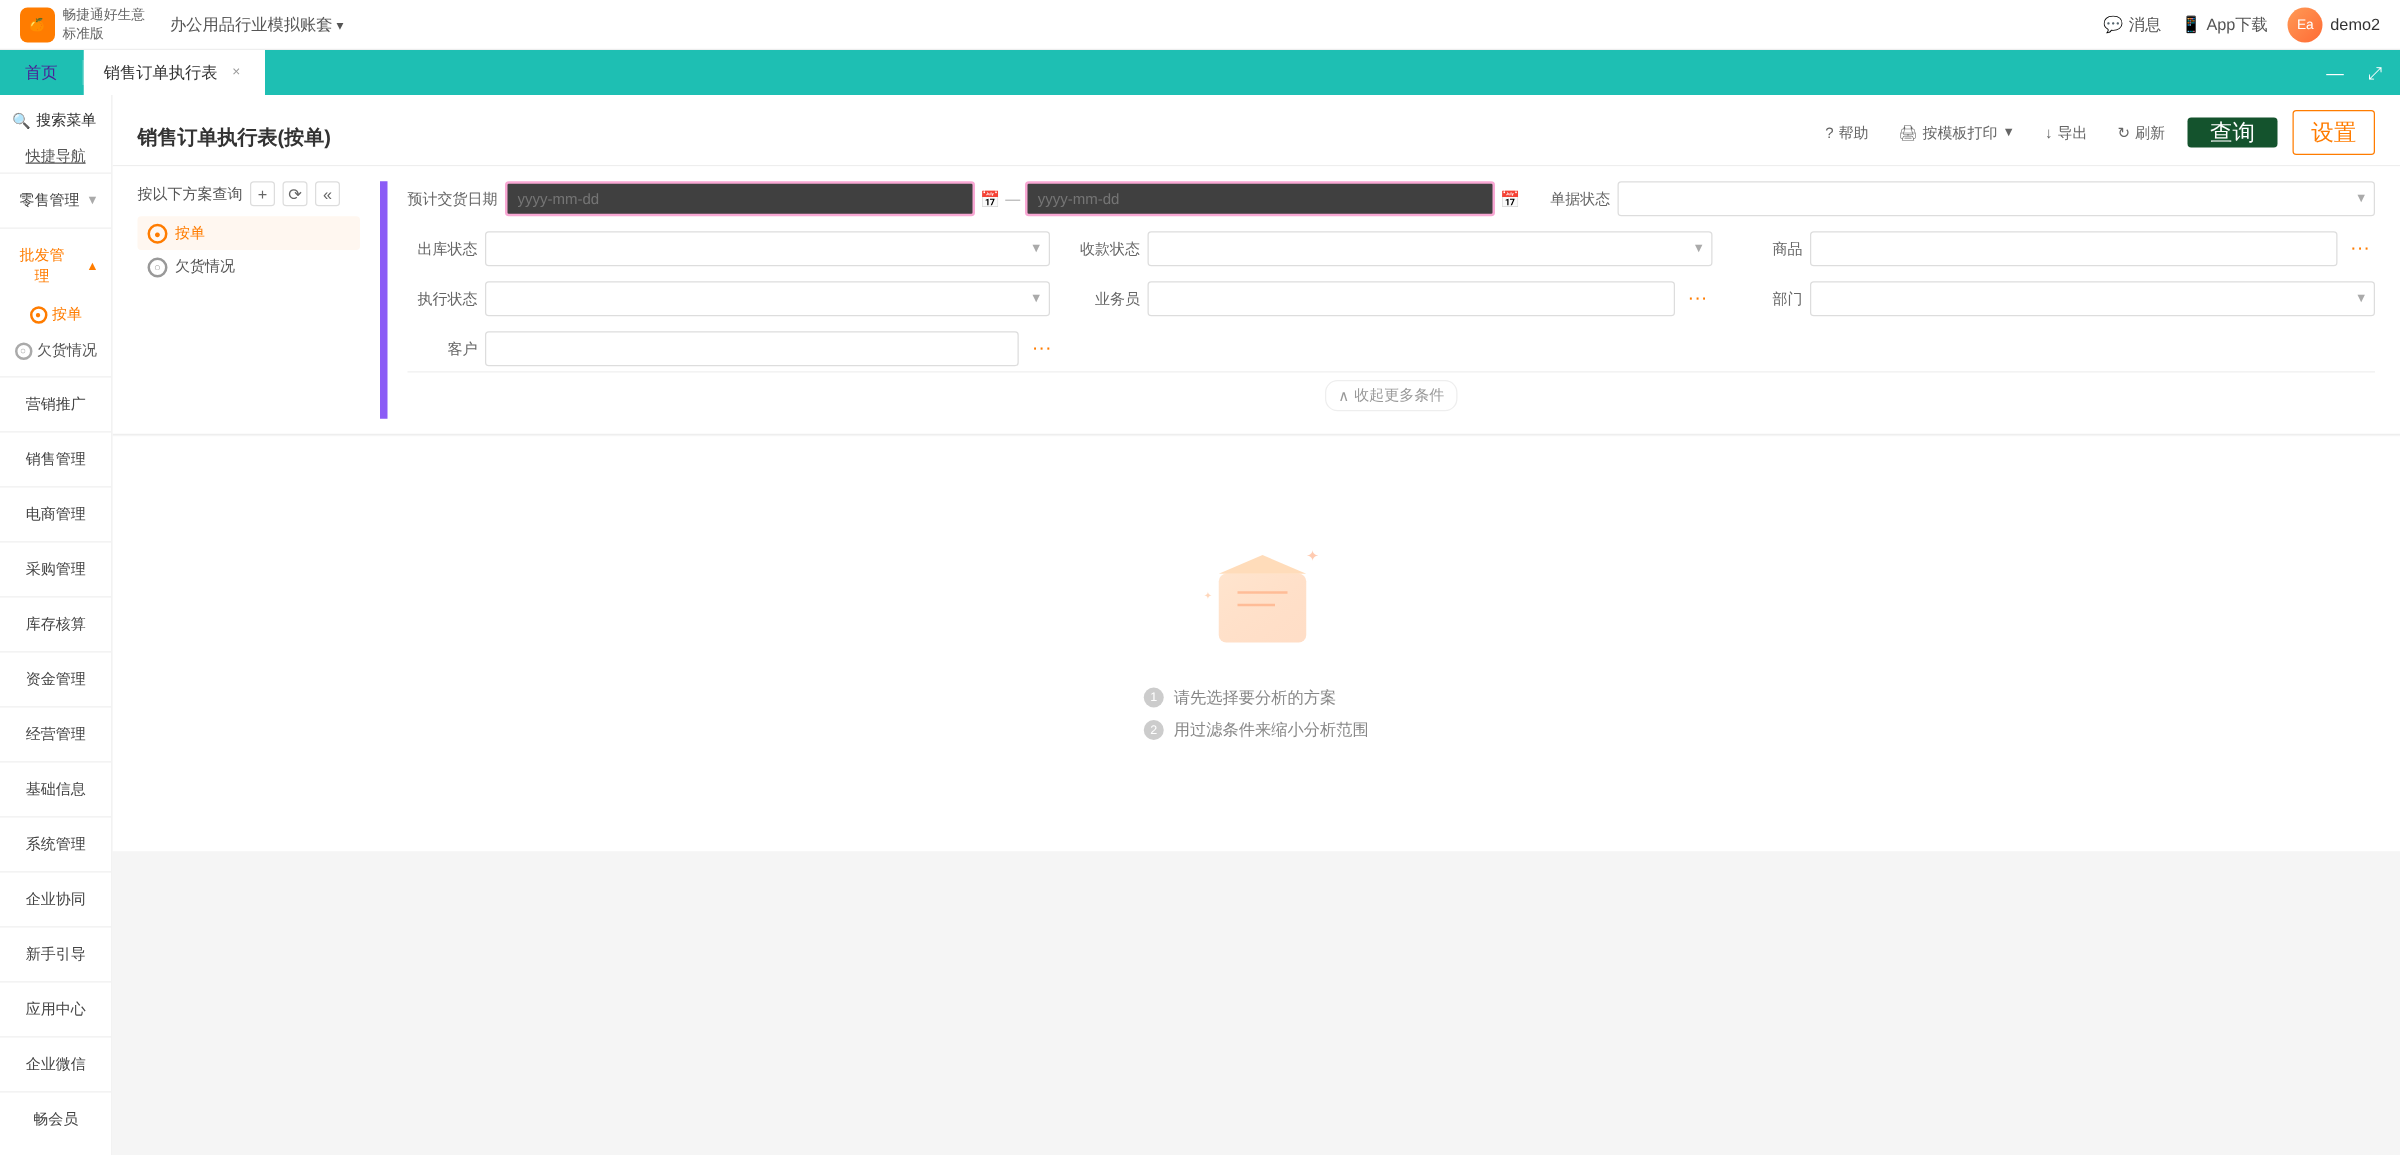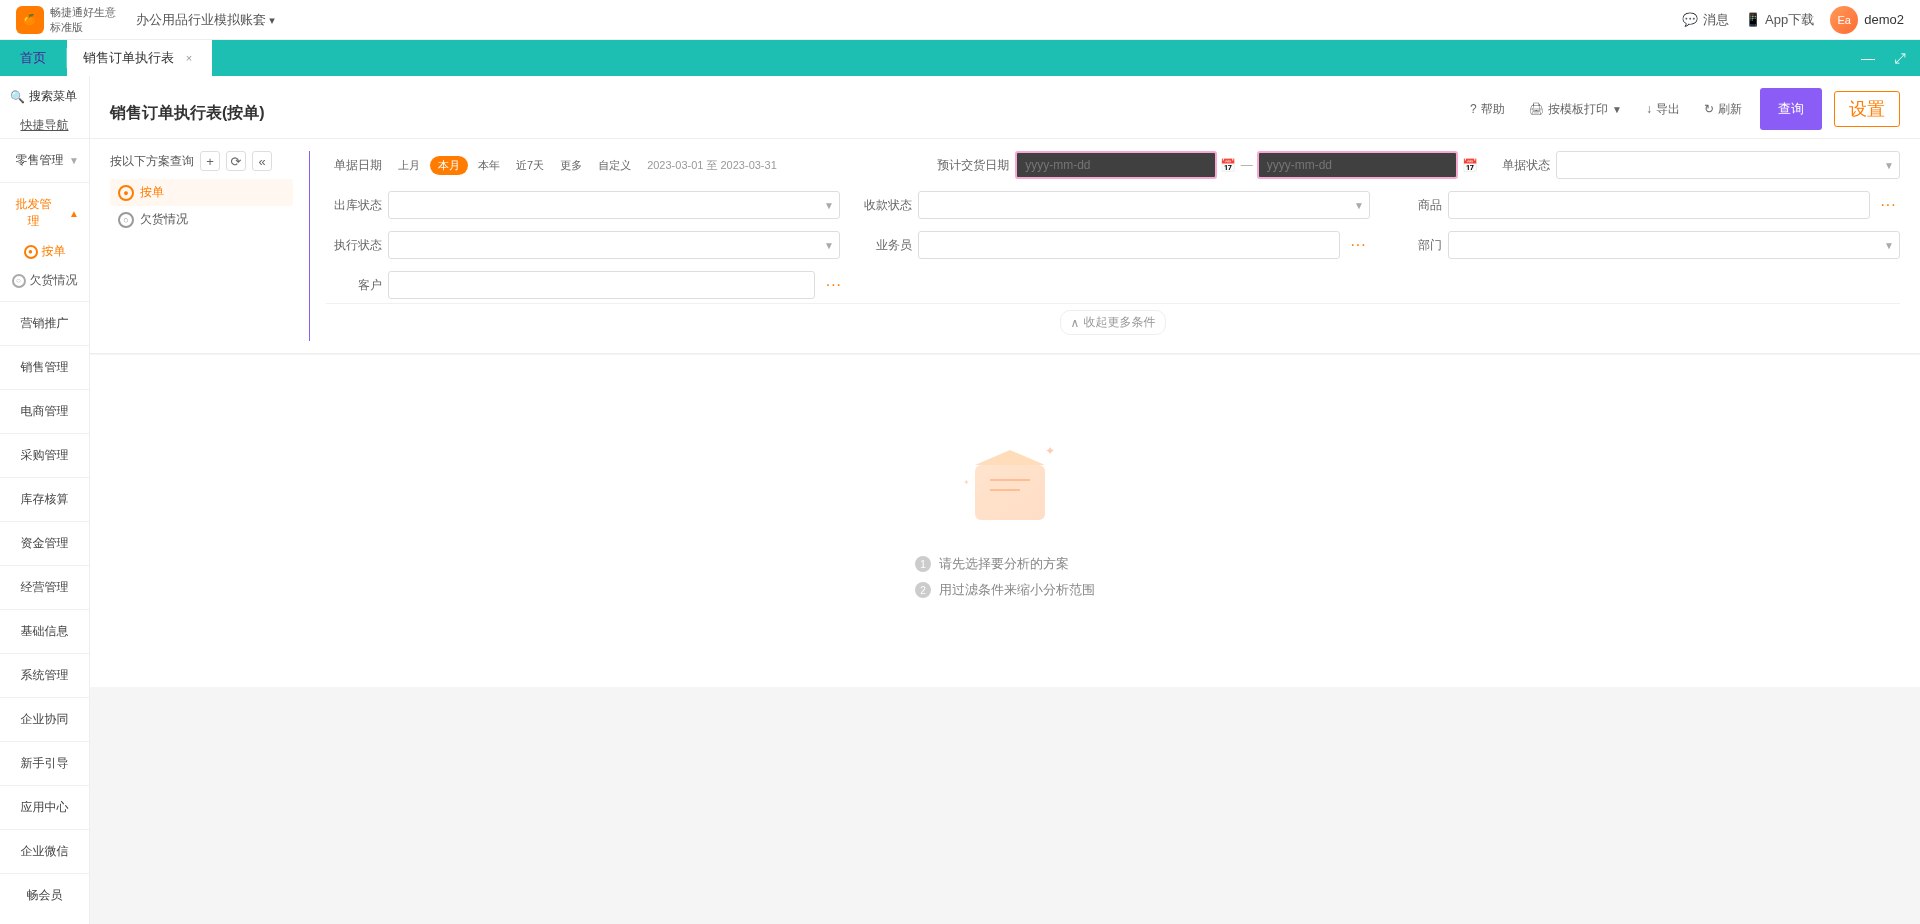--- a/index.html
+++ b/index.html
@@ -182,26 +182,26 @@
     .page-header-actions {
       display: flex; align-items: center; gap: 12px;
       padding-bottom: 8px;
     }
     .header-action-btn {
       display: flex; align-items: center; gap: 4px;
       font-size: 12px; color: #666; cursor: pointer;
       padding: 4px 6px; border-radius: 3px;
     }
     .btn-query {
-      background: #8b5cf6;
+      background: #14532d;
       color: #fff;
       border: none;
-      padding: 12px 18px;
+      padding: 0 18px;
       border-radius: 3px;
-      font-size: 13px;
+      font-size: 18px;
       cursor: pointer;
     }
     .btn-setting {
       background: #fff;
       color: #ff7c00;
       border: 1px solid #ff7c00;
       padding: 5px 14px;
       border-radius: 3px;
       font-size: 18px;
       cursor: pointer;
@@ -215,21 +215,21 @@
       border-bottom: 1px solid #eee;
     }
 
     
     .filter-layout {
       display: flex;
       gap: 0;
     }
     .plan-section {
       width: 200px;
-      border-right: 1px solid #8b5cf6;
+      border-right: 6px solid #8b5cf6;
       padding-right: 16px;
       margin-right: 16px;
       flex-shrink: 0;
     }
     .plan-header {
       display: flex; align-items: center; gap: 6px; margin-bottom: 8px;
       font-size: 12px; color: #555;
     }
     .plan-btn {
       width: 20px; height: 20px;
@@ -615,32 +615,20 @@
             <div class="plan-item">
               <div class="plan-item-icon2">○</div>
               <span>欠货情况</span>
             </div>
           </div>
 
           <div class="filter-fields">
 
             <div class="filter-row">
 
-              <div class="filter-field" style="flex:2.2;">
-                <span class="filter-label">单据日期</span>
-                <div class="date-quick">
-                  <span class="date-quick-btn">上月</span>
-                  <span class="date-quick-btn active">本月</span>
-                  <span class="date-quick-btn">本年</span>
-                  <span class="date-quick-btn">近7天</span>
-                  <span class="date-quick-btn">更多</span>
-                  <span class="date-quick-btn">自定义</span>
-                </div>
-                <span class="date-range-text">2023-03-01 至 2023-03-31</span>
-              </div>
 
               <div class="filter-field" style="flex:2;">
                 <span class="filter-label">预计交货日期</span>
                 <div class="filter-date-wrap">
                   <input type="text" class="filter-date-input" placeholder="yyyy-mm-dd" style="">
                   <span class="calendar-icon">📅</span>
                   <span class="date-sep">—</span>
                   <input type="text" class="filter-date-input" placeholder="yyyy-mm-dd" style="">
                   <span class="calendar-icon">📅</span>
                 </div>

